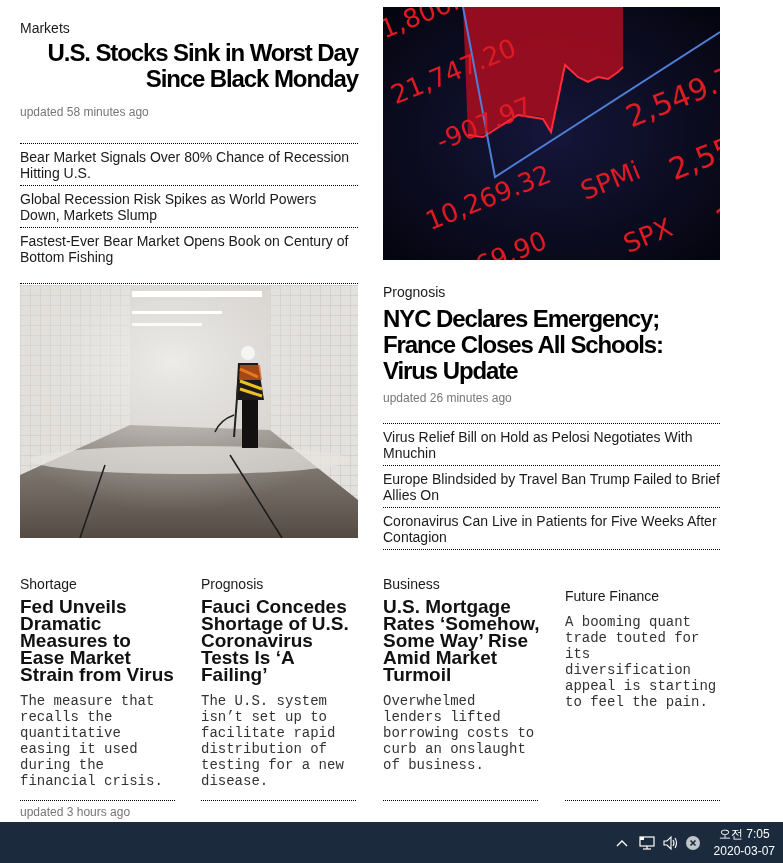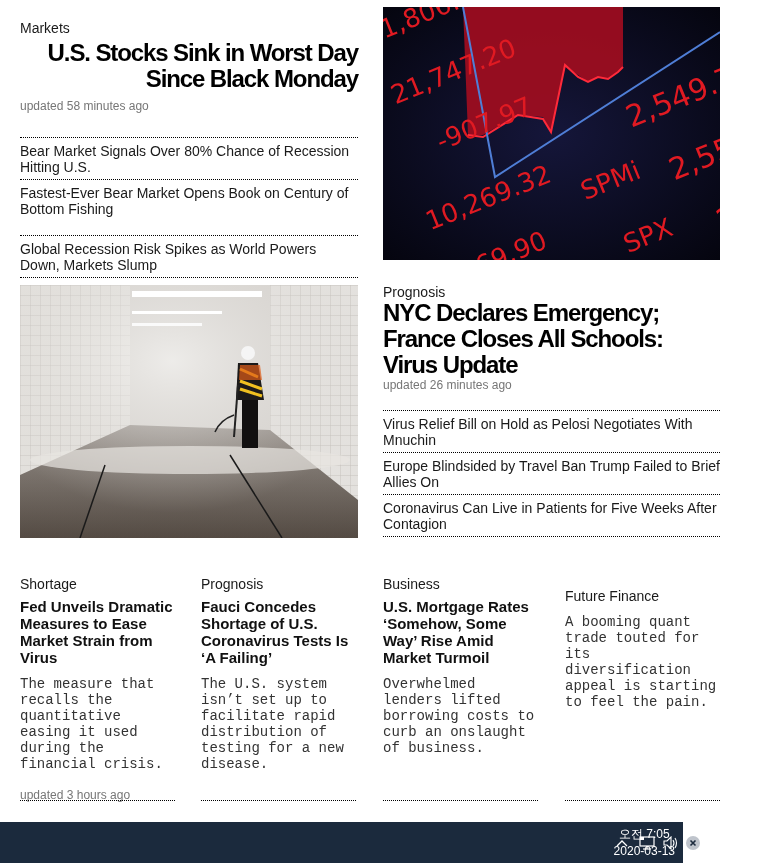--- a/index.html
+++ b/index.html
@@ -11,39 +11,39 @@
   .kicker { font-size: 14px; color: #1a1a1a; line-height: 16px; }
   .big-head { font-size: 24px; font-weight: bold; letter-spacing: -1.1px; line-height: 26px; color: #000; }
   .updated { font-size: 12px; color: #767676; line-height: 14px; }
   .rel-list { list-style: none; }
   .rel-item { border-top: 1px dotted #000; font-size: 14px; line-height: 16px; color: #1a1a1a; padding: 5px 0 4px 0; cursor: pointer; }
   .rel-list-end { border-top: 1px dotted #000; }
 
   .photo { overflow: hidden; }
 
   .card .kicker { margin-bottom: 6px; }
-  .card-head { font-size: 15px; font-weight: bold; line-height: 17px; color: #111; cursor: pointer; }
+  .card-head { font-size: 19px; font-weight: bold; line-height: 17px; color: #111; cursor: pointer; }
   .card-sum { font-size: 14px; line-height: 16px; color: #333; margin-top: 10px; font-family: Liberation Mono, monospace; }
   .card-rule { position: absolute; height: 0; border-top: 1px dotted #000; }
 
-  .taskbar { position: absolute; left: 0; top: 822px; width: 683px; height: 41px; background: #1b2a3d; color: #fff; }
+  .taskbar { position: absolute; left: 0; top: 822px; width: 783px; height: 41px; background: #1b2a3d; color: #fff; }
   .tray { position: absolute; top: 0; height: 41px; display: flex; align-items: center; justify-content: center; }
   .clock { position: absolute; right: 8px; top: 4px; text-align: center; font-size: 12px; line-height: 17px; color: #fff; }
 </style>
 </head>
 <body>
 
 <div class="abs" style="left:20px; top:20px; width:338px;">
   <div class="kicker">Markets</div>
   <div class="big-head" style="margin-top:4px;text-align:right;">U.S. Stocks Sink in Worst Day Since Black Monday</div>
-  <div class="updated" style="margin-top:7px;">updated 58 minutes ago</div>
+  <div class="updated" style="margin-top:13px;">updated 58 minutes ago</div>
   <ul class="rel-list" style="margin-top:24px;">
     <li class="rel-item">Bear Market Signals Over 80% Chance of Recession Hitting U.S.</li>
+    <li class="rel-item">Global Recession Risk Spikes as World Powers Down, Markets Slump</li>
     <li class="rel-item" style="padding-bottom:18px;">Fastest-Ever Bear Market Opens Book on Century of Bottom Fishing</li>
-    <li class="rel-item">Global Recession Risk Spikes as World Powers Down, Markets Slump</li>
     <li class="rel-list-end"></li>
   </ul>
 </div>
 
 <div class="abs photo" style="left:383px; top:7px; width:337px; height:253px; background:#0a0a22;">
   <svg width="337" height="253" viewBox="0 0 337 253">
     <defs>
       <radialGradient id="glow" cx="0.5" cy="0.5" r="0.7">
         <stop offset="0" stop-color="#15163a"></stop>
         <stop offset="1" stop-color="#05050f"></stop>
@@ -102,22 +102,22 @@
       <line x1="218" y1="100" x2="214" y2="152" stroke="#222" stroke-width="2"></line>
       <path d="M214 130 Q200 135 195 147" stroke="#222" stroke-width="1.5" fill="none"></path>
     </g>
     <path d="M60 253 L85 180" stroke="#1a1a1a" stroke-width="1.5"></path>
     <path d="M262 253 L210 170" stroke="#1a1a1a" stroke-width="1.5"></path>
   </svg>
 </div>
 
 <div class="abs" style="left:383px; top:284px; width:337px;">
   <div class="kicker">Prognosis</div>
-  <div class="big-head" style="">NYC Declares Emergency; France Closes All Schools: Virus Update</div>
-  <div class="updated" style="">updated 26 minutes ago</div>
+  <div class="big-head" style="margin-top:6px;">NYC Declares Emergency; France Closes All Schools: Virus Update</div>
+  <div class="updated" style="margin-top:7px;">updated 26 minutes ago</div>
   <ul class="rel-list" style="margin-top:18px;">
     <li class="rel-item">Virus Relief Bill on Hold as Pelosi Negotiates With Mnuchin</li>
     <li class="rel-item">Europe Blindsided by Travel Ban Trump Failed to Brief Allies On</li>
     <li class="rel-item">Coronavirus Can Live in Patients for Five Weeks After Contagion</li>
     <li class="rel-list-end"></li>
   </ul>
 </div>
 
 <div class="abs card" style="left:20px; top:576px; width:158px;">
   <div class="kicker">Shortage</div>
@@ -166,15 +166,15 @@
       </svg>
   </div>
   <div class="tray" style="left:684px; width:18px;">
     <svg width="14" height="14" viewBox="0 0 14 14">
         <circle cx="7" cy="7" r="7" fill="#bfc4cc"></circle>
         <path d="M4.5 4.5L9.5 9.5M9.5 4.5L4.5 9.5" stroke="#1b2a3d" stroke-width="1.6"></path>
       </svg>
   </div>
   <div class="clock">
     <div>오전 7:05</div>
-    <div>2020-03-13</div>
+    <div>2020-03-07</div>
   </div>
 </div>
 
 </body></html>

